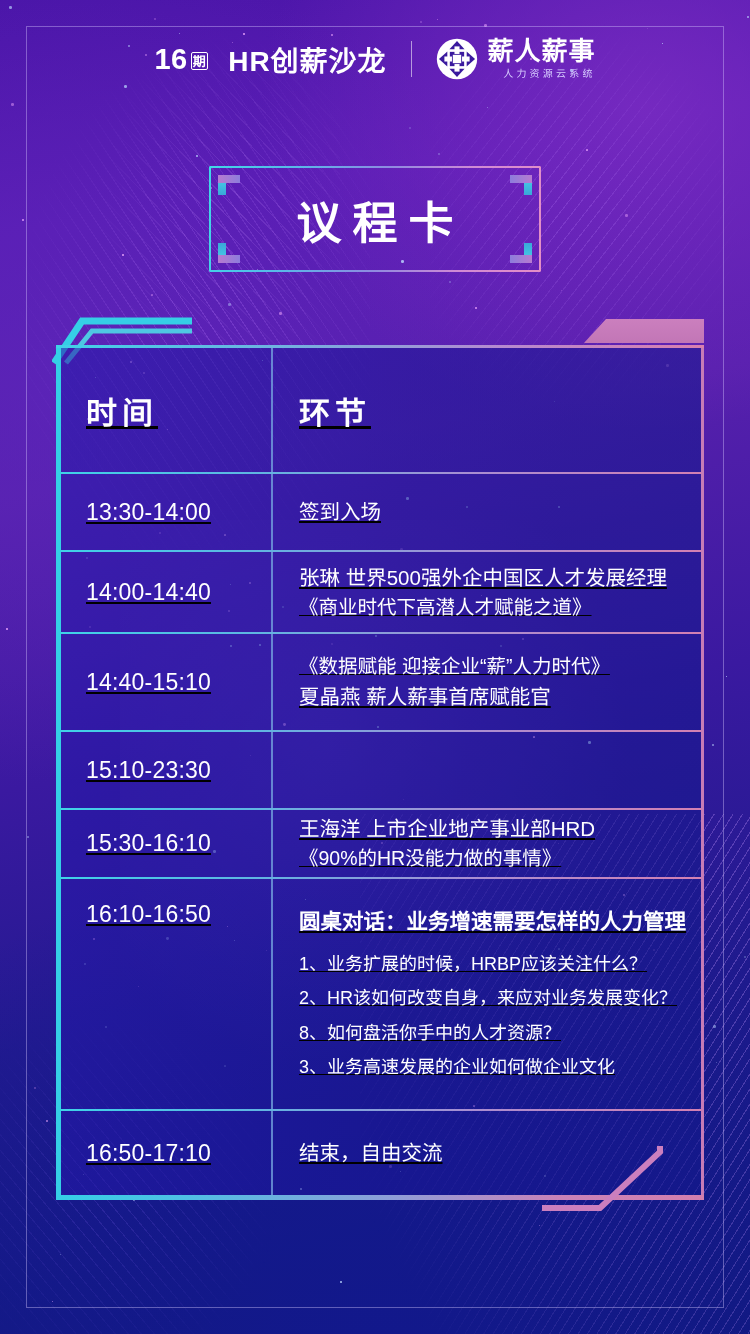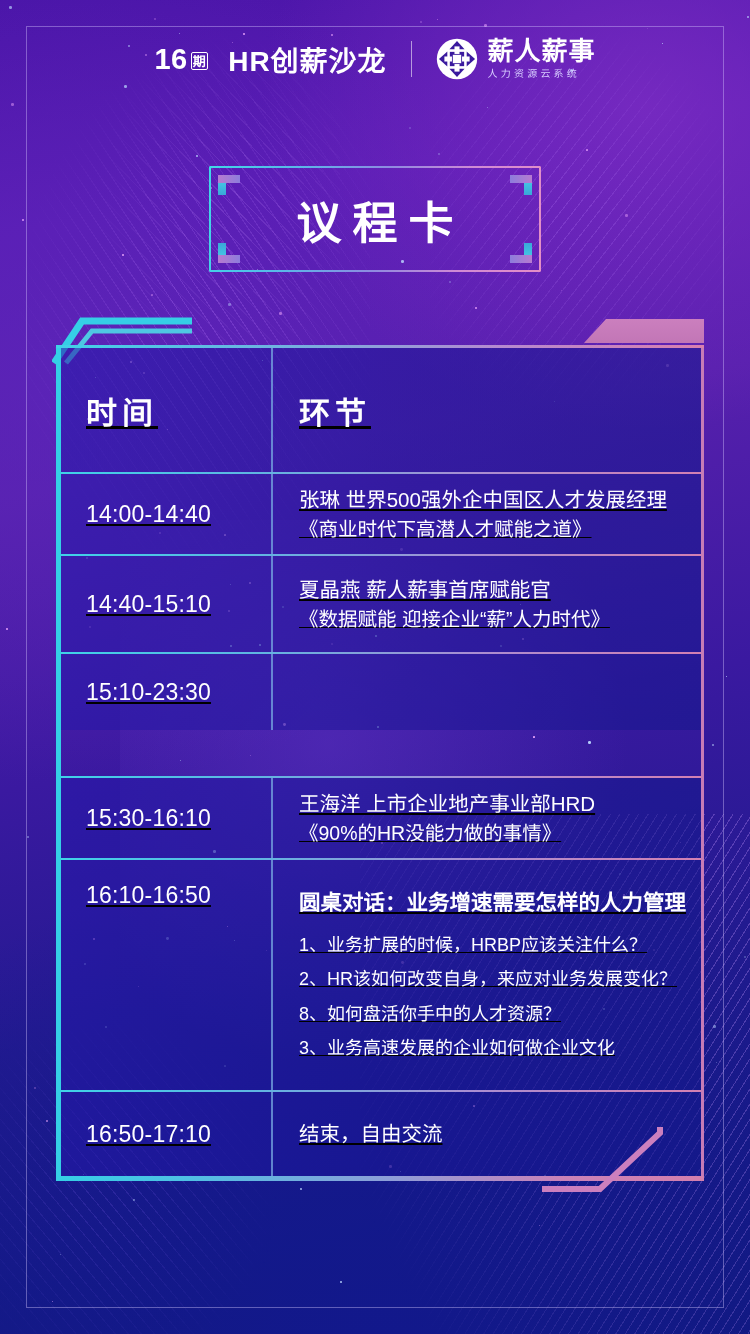--- a/index.html
+++ b/index.html
@@ -111,21 +111,21 @@
     width:1px; height:36px; background:rgba(255,255,255,.55);
     margin:0 8px;
   }
   .hdr-brand{ display:flex; align-items:center; gap:10px; }
   .hdr-logomark{ width:42px; height:42px; flex:0 0 42px; }
   .hdr-brandtext{ display:flex; flex-direction:column; gap:3px; }
   .hdr-brandname{
     color:#fff; font-size:26px; font-weight:bold; letter-spacing:1px; line-height:1;font-family:Liberation Mono, monospace;
   }
   .hdr-tagline{
-    color:#d7ccff; font-size:10px; letter-spacing:3.2px; line-height:1;
+    color:#d7ccff; font-size:10px; letter-spacing:3.2px; line-height:1;text-align:right;
   }
 
   
   .titlecard{
     position:absolute; left:209px; top:166px; width:332px; height:106px;
   }
   .titlecard-border{
     position:absolute; inset:0;
     padding:2px; border-radius:1px;
     background:linear-gradient(100deg,#3fd8e8 0%, #5bb7e8 26%, #8f8ae0 52%, #d08ad4 76%, #e58fc6 100%);
@@ -213,21 +213,21 @@
 
   .line{ font-size:20.5px; line-height:1.52; white-space:nowrap; }
   .line.sub{ font-size:19.5px; }
   .rt-head{ font-size:21.5px; font-weight:bold; line-height:1.5; margin-bottom:9px; white-space:nowrap; }
   .rt-item{ font-size:18px; line-height:1.9; white-space:nowrap; }
 
   .row-r1{ height:78px; }
   .row-r2{ height:82px; }
   .row-r3{ height:98px;justify-content:flex-end; }
   .row-r4{ height:78px; }
-  .row-r5{ height:82px;margin-top:46px; }
+  .row-r5{ height:69px; }
   .row-r6{ height:232px; }
   .row-r6 .cell-time{ align-items:flex-start; padding-top:22px; }
   .row-r6 .cell-body{ justify-content:flex-start; padding-top:27px; }
   .row-r7{ height:86px; }
 
   
   .tbl-bottom{
     position:relative; height:5px;
     background:linear-gradient(90deg,#35cfe6 0%, #4fc0e4 20%, #8f9ed8 52%, #c982b8 78%, #d37fae 100%);
   }
@@ -422,34 +422,40 @@
     <span class="tbl-tr-block"></span>
 
     <div class="tbl">
       <div class="tbl-inner">
 
         <div class="row row-header">
           <div class="cell-time">时间</div>
           <div class="cell-body">环节</div>
         </div>
 
+        <div class="row row-r1">
+          <div class="cell-time">13:30-14:00</div>
+          <div class="cell-body">
+            <div class="line">签到入场</div>
+          </div>
+        </div>
 
         <div class="row row-r2">
           <div class="cell-time">14:00-14:40</div>
           <div class="cell-body">
             <div class="line">张琳  世界500强外企中国区人才发展经理</div>
             <div class="line sub">《商业时代下高潜人才赋能之道》</div>
           </div>
         </div>
 
         <div class="row row-r3">
           <div class="cell-time">14:40-15:10</div>
           <div class="cell-body">
+            <div class="line sub">《数据赋能 迎接企业“薪”人力时代》</div>
             <div class="line">夏晶燕  薪人薪事首席赋能官</div>
-            <div class="line sub">《数据赋能 迎接企业“薪”人力时代》</div>
           </div>
         </div>
 
         <div class="row row-r4">
           <div class="cell-time">15:10-23:30</div>
         </div>
 
         <div class="row row-r5">
           <div class="cell-time">15:30-16:10</div>
           <div class="cell-body">

